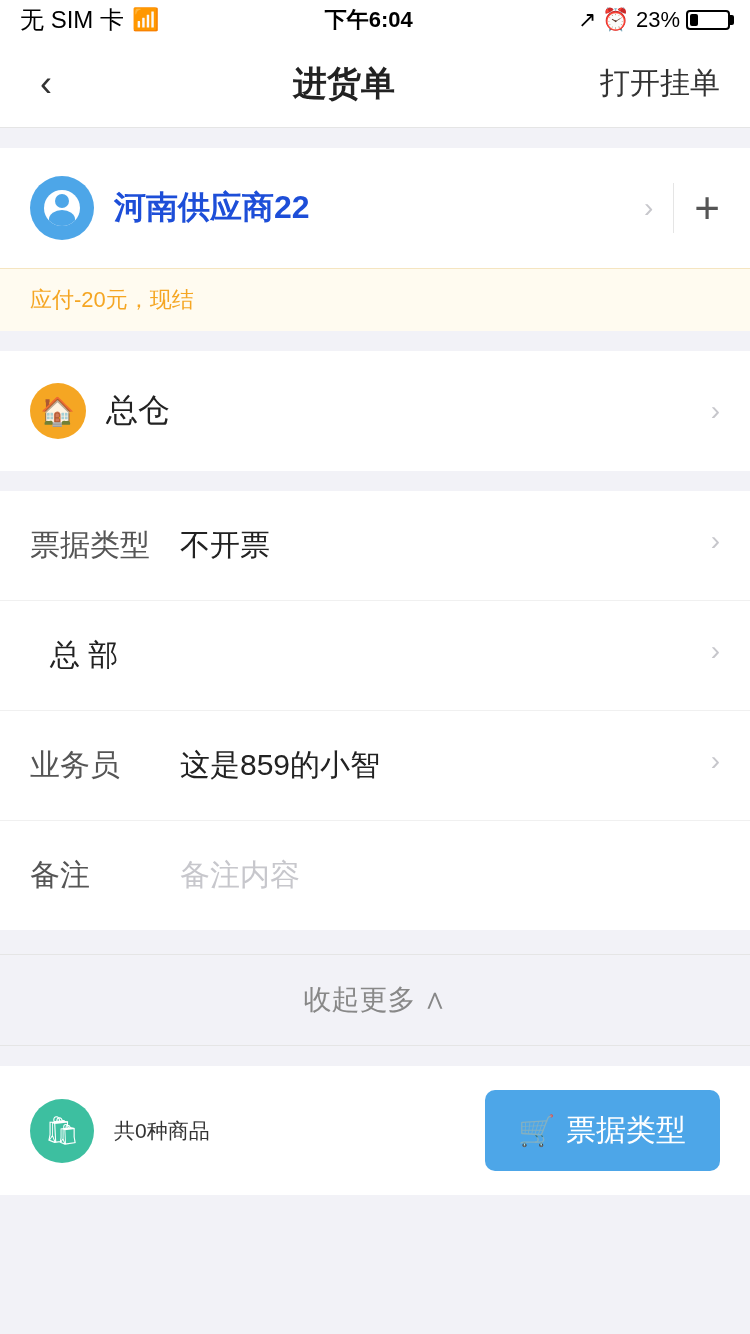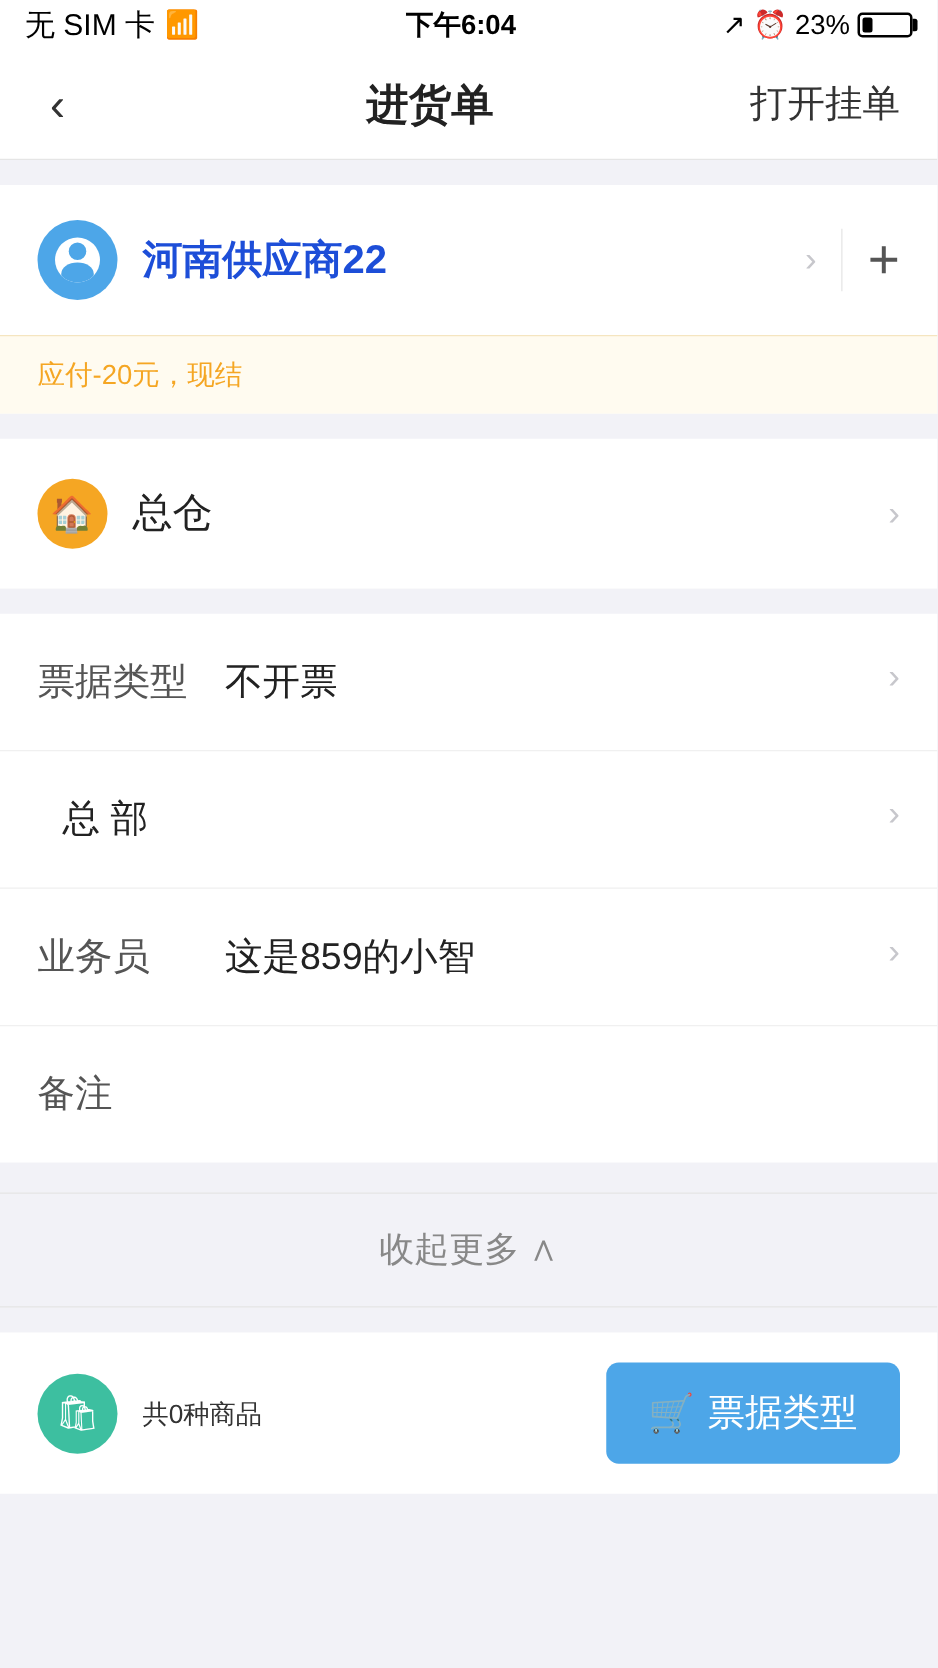--- a/index.html
+++ b/index.html
@@ -360,20 +360,21 @@
     <span class="form-value">总 部</span>
     <span class="form-chevron">›</span>
   </div>
   <div class="form-row">
     <span class="form-key">业务员</span>
     <span class="form-value">这是859的小智</span>
     <span class="form-chevron">›</span>
   </div>
   <div class="form-row">
     <span class="form-key">备注</span>
+    <span class="form-value placeholder">备注内容</span>
   </div>
 </div>
 
 <div class="collapse-bar">
   <span>收起更多 ∧</span>
 </div>
 
 <div class="product-bar">
   <div class="product-icon">
     <span style="font-size:28px; color:#fff;">🛍</span>

